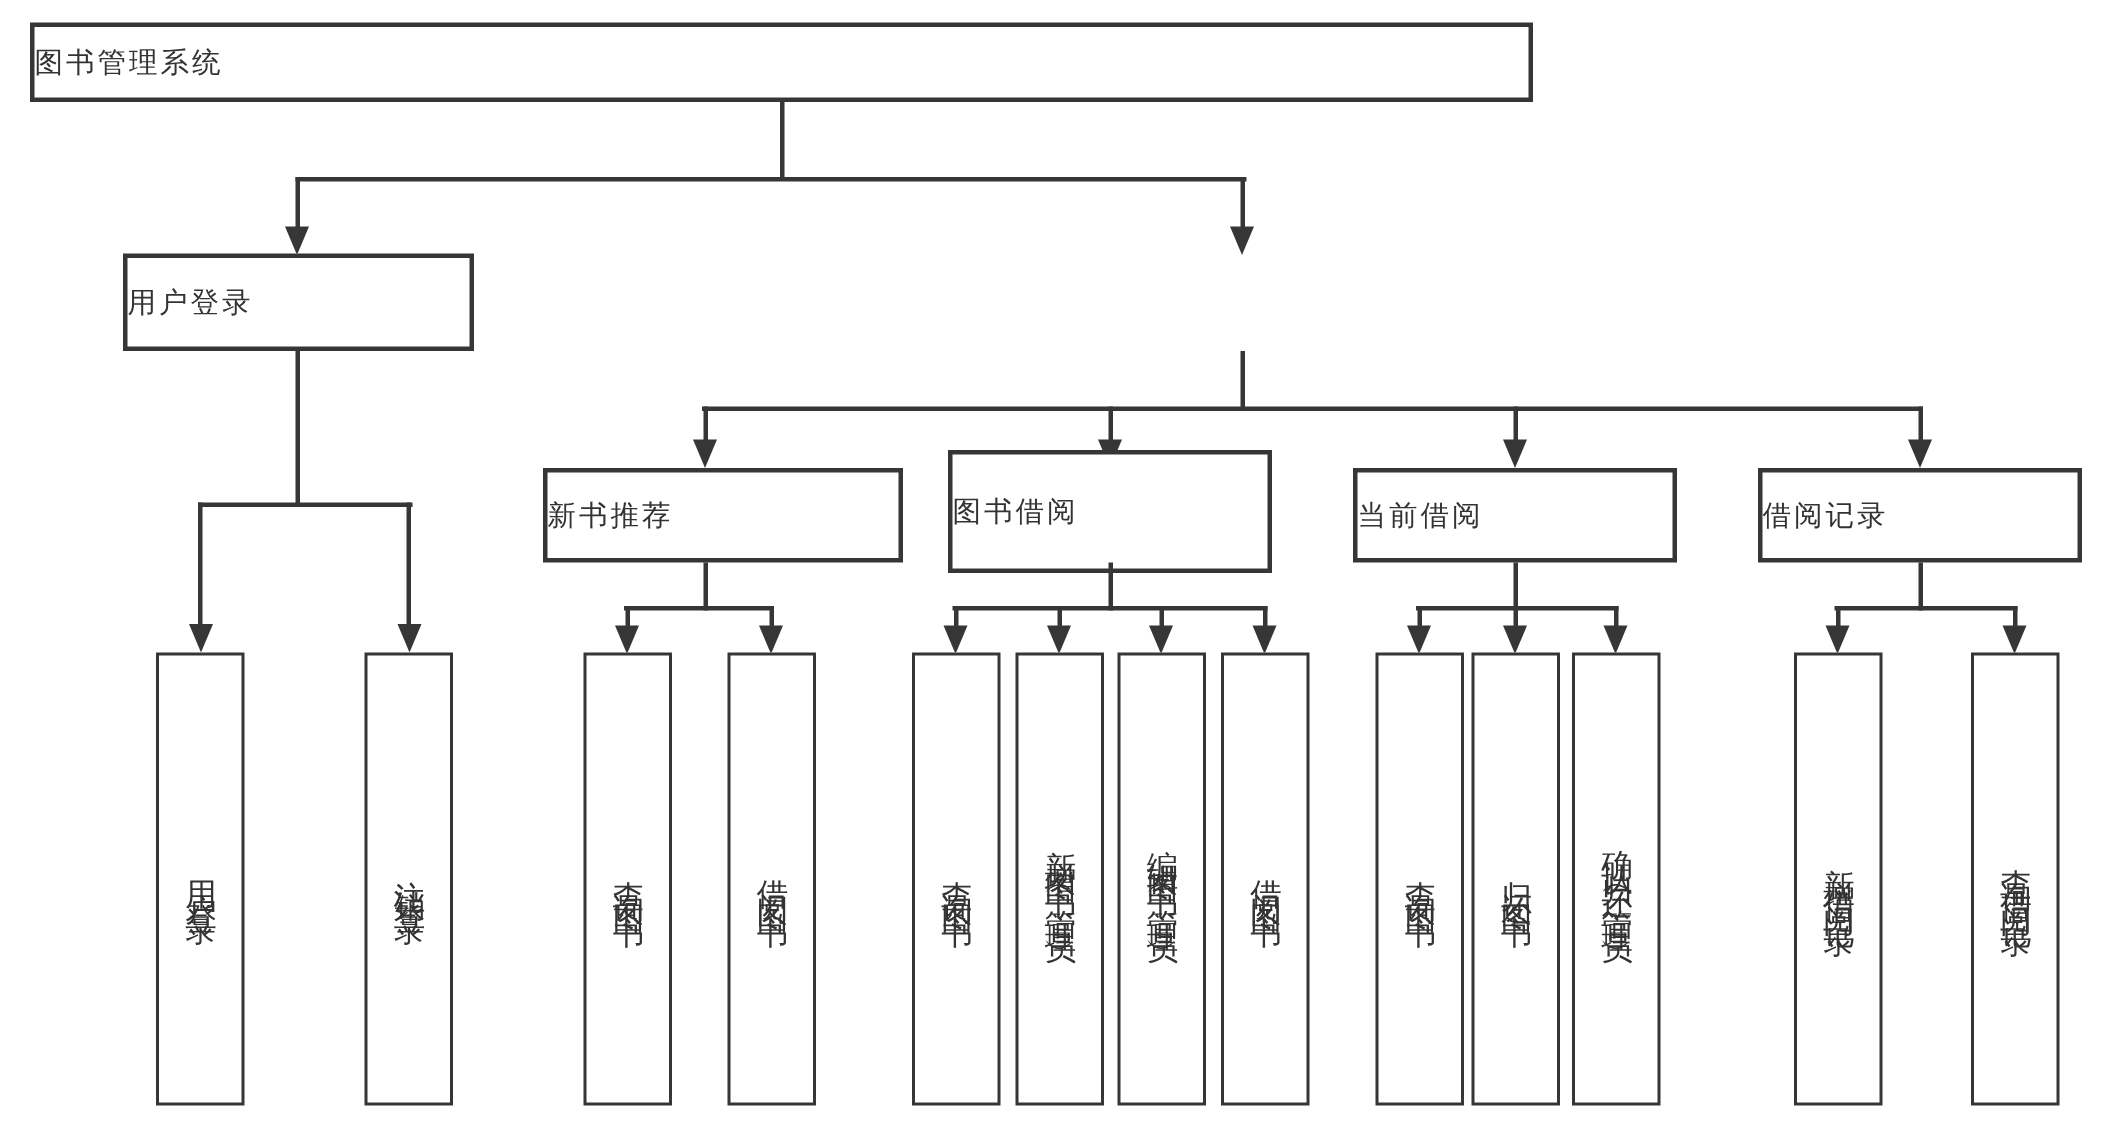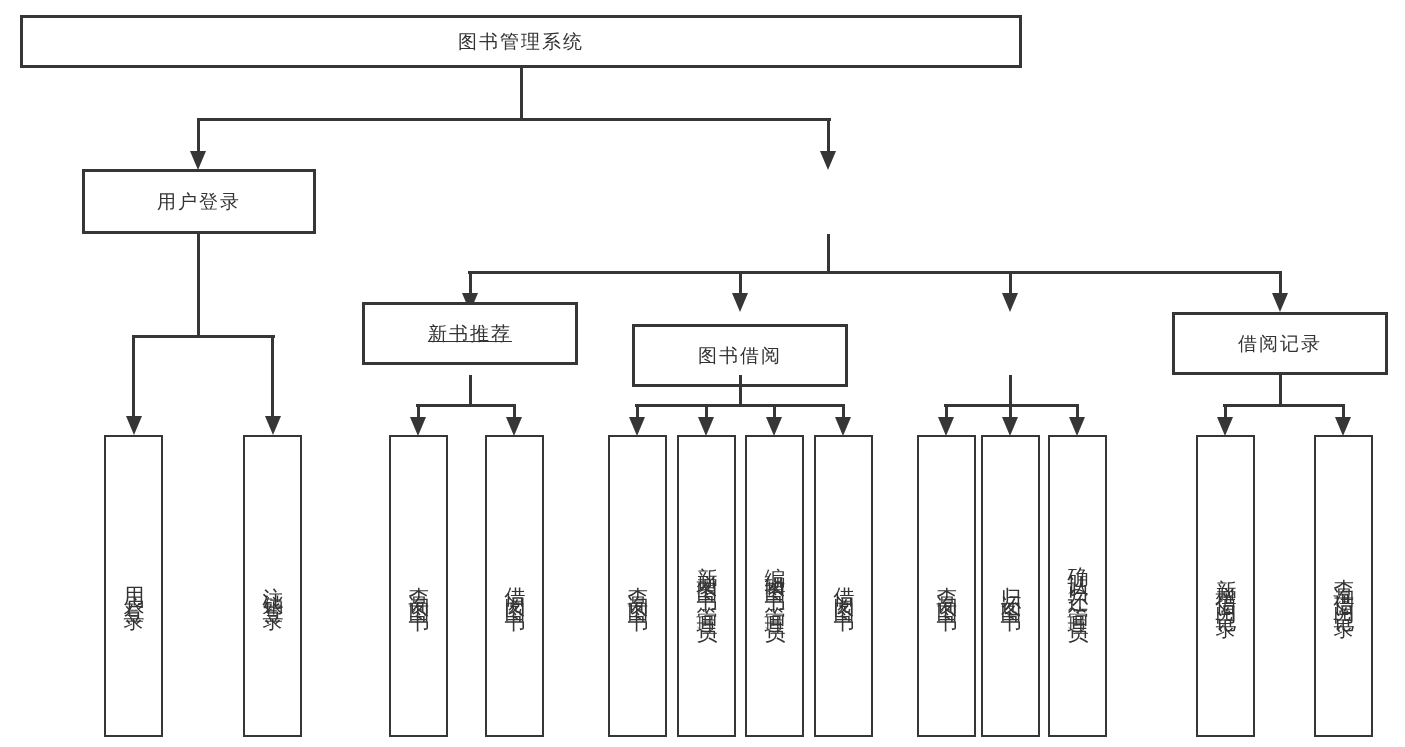--- a/index.html
+++ b/index.html
@@ -7,21 +7,21 @@
     position:relative;width:1405px;height:747px;background:var(--bg,#ffffff);
     font-family:"DejaVu Sans","Liberation Sans",sans-serif;overflow:hidden;
     --line:#363636;--text:#333333;--wm:#a6a6a6;
   }
   .v{position:absolute;width:3px;background:var(--line);}
   .h{position:absolute;height:3px;background:var(--line);}
   .arr{position:absolute;width:0;height:0;
     border-left:8px solid transparent;border-right:8px solid transparent;
     border-top:19px solid var(--line);}
   .node{position:absolute;box-sizing:border-box;border:3px solid var(--line);background:#fff;
-    display:flex;align-items:center;justify-content:center;
+    display:flex;align-items:center;justify-content:flex-start;
     font-size:19px;letter-spacing:2px;color:var(--text);}
   .leaf{position:absolute;box-sizing:border-box;border:2.5px solid var(--line);background:#fff;
     display:flex;align-items:center;justify-content:center;top:435px;width:59px;height:302px;}
   .leaf span{writing-mode:vertical-rl;text-orientation:mixed;
     font-size:21px;letter-spacing:8px;line-height:1;color:var(--text);}
   .watermark{position:absolute;left:1185px;top:719px;font-size:17px;
     color:var(--wm);z-index:5;white-space:nowrap;letter-spacing:1px;}
 </style>
 </head>
 <body>
@@ -54,25 +54,28 @@
   <div class="h" style="left:468px;top:271px;width:814px;"></div>
   <div class="v" style="left:469px;top:271px;height:24px;"></div>
   <div class="arr" style="left:462px;top:293px;"></div>
   <div class="v" style="left:739px;top:271px;height:24px;"></div>
   <div class="arr" style="left:732px;top:293px;"></div>
   <div class="v" style="left:1009px;top:271px;height:24px;"></div>
   <div class="arr" style="left:1002px;top:293px;"></div>
   <div class="v" style="left:1279px;top:271px;height:24px;"></div>
   <div class="arr" style="left:1272px;top:293px;"></div>
 
-  <div class="node" style="left:362px;top:302px;width:216px;height:63px;text-decoration:underline;">
+  <div class="node" style="left:362px;top:312px;width:240px;height:63px;">
     <span>新书推荐</span>
   </div>
-  <div class="node" style="left:632px;top:324px;width:216px;height:63px;">
+  <div class="node" style="left:632px;top:300px;width:216px;height:82px;">
     <span>图书借阅</span>
+  </div>
+  <div class="node" style="left:902px;top:312px;width:216px;height:63px;">
+    <span>当前借阅</span>
   </div>
   <div class="node" style="left:1172px;top:312px;width:216px;height:63px;">
     <span>借阅记录</span>
   </div>
 
   <div class="v" style="left:469px;top:375px;height:32px;"></div>
   <div class="h" style="left:416px;top:404px;width:100px;"></div>
   <div class="v" style="left:417px;top:404px;height:15px;"></div>
   <div class="arr" style="left:410px;top:417px;"></div>
   <div class="v" style="left:513px;top:404px;height:15px;"></div>

